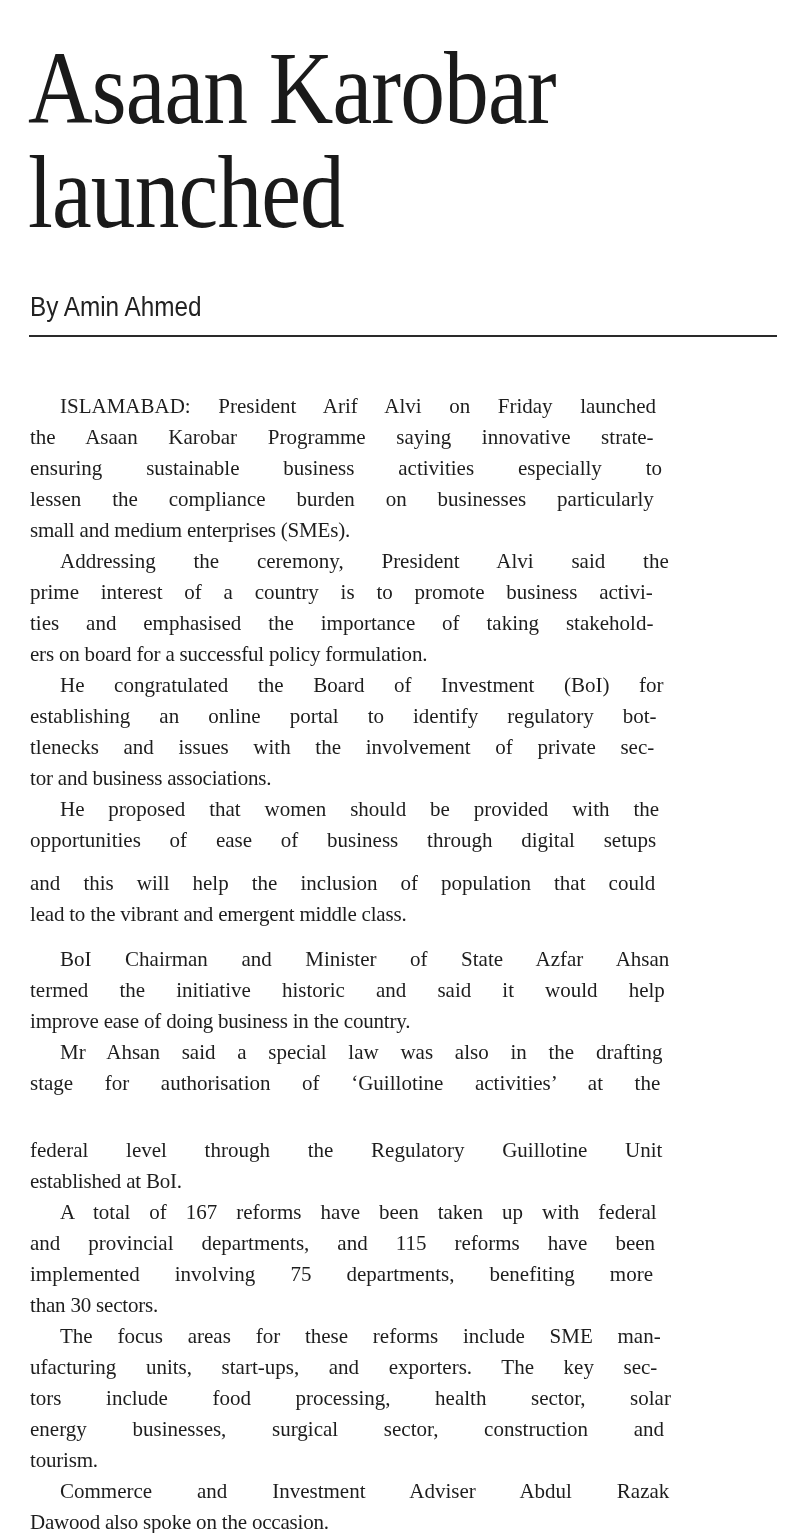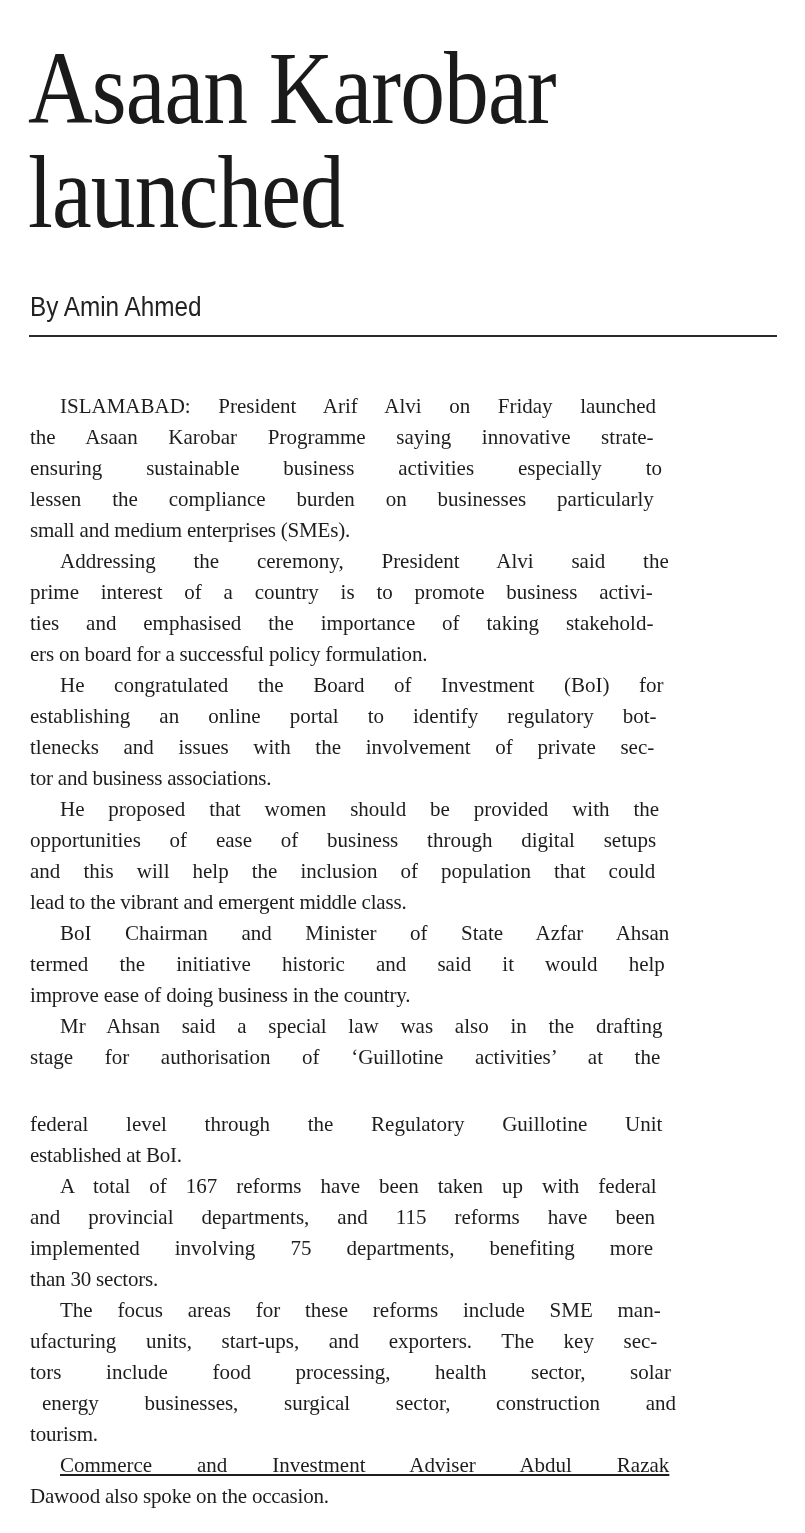--- a/index.html
+++ b/index.html
@@ -110,44 +110,44 @@
     </div>
     <div class="para">
       <span class="ln first" style="word-spacing: 24.32px; text-align: left; text-align-last: left;">He congratulated the Board of Investment (BoI) for</span>
       <span class="ln" style="word-spacing: 23.76px; text-align: right; text-align-last: left;">establishing an online portal to identify regulatory bot-</span>
       <span class="ln" style="word-spacing: 19.42px; text-align: right; text-align-last: left;">tlenecks and issues with the involvement of private sec-</span>
       <span class="ln last" style="letter-spacing: -0.2px;">tor and business associations.</span>
     </div>
     <div class="para">
       <span class="ln first" style="word-spacing: 18.6px; text-align: left; text-align-last: left;">He proposed that women should be provided with the</span>
       <span class="ln" style="word-spacing: 23.54px; text-align: left; text-align-last: left;">opportunities of ease of business through digital setups</span>
-      <span class="ln" style="word-spacing: 17.82px; text-align: left; text-align-last: left;">and this will help the inclusion of population that could</span>
+      <span class="ln" style="word-spacing: 17.82px; text-align: left; text-align-last: left; margin-top: 12px;">and this will help the inclusion of population that could</span>
       <span class="ln last" style="letter-spacing: -0.2px;">lead to the vibrant and emergent middle class.</span>
     </div>
     <div class="para">
-      <span class="ln first" style="word-spacing: 28.31px; text-align: left; text-align-last: left;">BoI Chairman and Minister of State Azfar Ahsan</span>
+      <span class="ln first" style="word-spacing: 28.31px; text-align: left; text-align-last: left; margin-top: 14px;">BoI Chairman and Minister of State Azfar Ahsan</span>
       <span class="ln" style="word-spacing: 25.85px; text-align: left; text-align-last: left;">termed the initiative historic and said it would help</span>
       <span class="ln last" style="letter-spacing: -0.2px;">improve ease of doing business in the country.</span>
     </div>
     <div class="para">
       <span class="ln first" style="word-spacing: 16.5px; text-align: left; text-align-last: left;">Mr Ahsan said a special law was also in the drafting</span>
       <span class="ln" style="word-spacing: 26.36px; text-align: left; text-align-last: left;">stage for authorisation of ‘Guillotine activities’ at the</span>
       <span class="ln" style="word-spacing: 32.51px; text-align: left; text-align-last: left; margin-top: 36px;">federal level through the Regulatory Guillotine Unit</span>
       <span class="ln last" style="letter-spacing: -0.2px;">established at BoI.</span>
     </div>
     <div class="para">
       <span class="ln first" style="word-spacing: 13.71px; text-align: left; text-align-last: left;">A total of 167 reforms have been taken up with federal</span>
       <span class="ln" style="word-spacing: 22.76px; text-align: left; text-align-last: left;">and provincial departments, and 115 reforms have been</span>
       <span class="ln" style="word-spacing: 29.88px; text-align: left; text-align-last: left;">implemented involving 75 departments, benefiting more</span>
       <span class="ln last" style="letter-spacing: -0.2px;">than 30 sectors.</span>
     </div>
     <div class="para">
       <span class="ln first" style="word-spacing: 19.54px; text-align: left; text-align-last: left;">The focus areas for these reforms include SME man-</span>
       <span class="ln" style="word-spacing: 24.36px; text-align: left; text-align-last: left;">ufacturing units, start-ups, and exporters. The key sec-</span>
       <span class="ln" style="word-spacing: 39.31px; text-align: left; text-align-last: left;">tors include food processing, health sector, solar</span>
-      <span class="ln" style="word-spacing: 40.45px; text-align: left; text-align-last: left; margin-left: 12px;">energy businesses, surgical sector, construction and</span>
+      <span class="ln" style="word-spacing: 40.45px; text-align: left; text-align-last: left;">energy businesses, surgical sector, construction and</span>
       <span class="ln last" style="letter-spacing: -0.2px;">tourism.</span>
     </div>
     <div class="para">
-      <span class="ln first" style="word-spacing: 39.63px; text-align: center; text-align-last: left; text-decoration: underline;">Commerce and Investment Adviser Abdul Razak</span>
+      <span class="ln first" style="word-spacing: 39.63px; text-align: center; text-align-last: left;">Commerce and Investment Adviser Abdul Razak</span>
       <span class="ln last" style="letter-spacing: -0.2px;">Dawood also spoke on the occasion.</span>
     </div>
   </div>
 
 </body></html>

